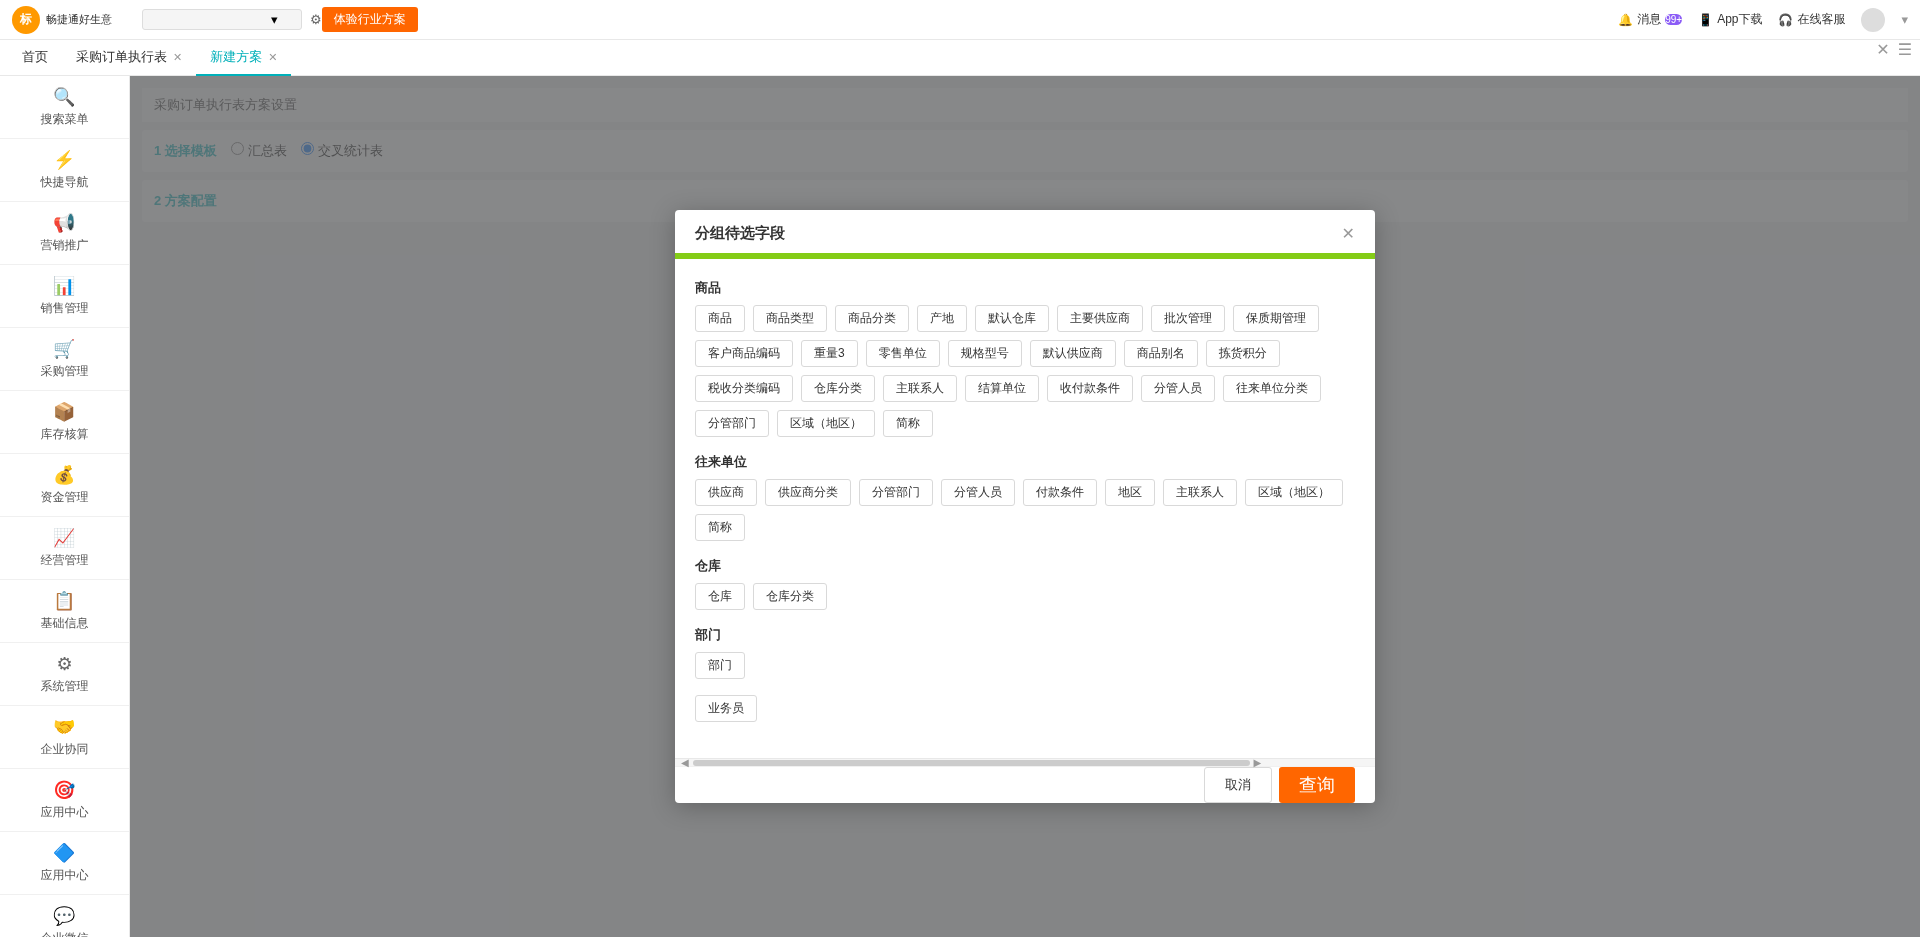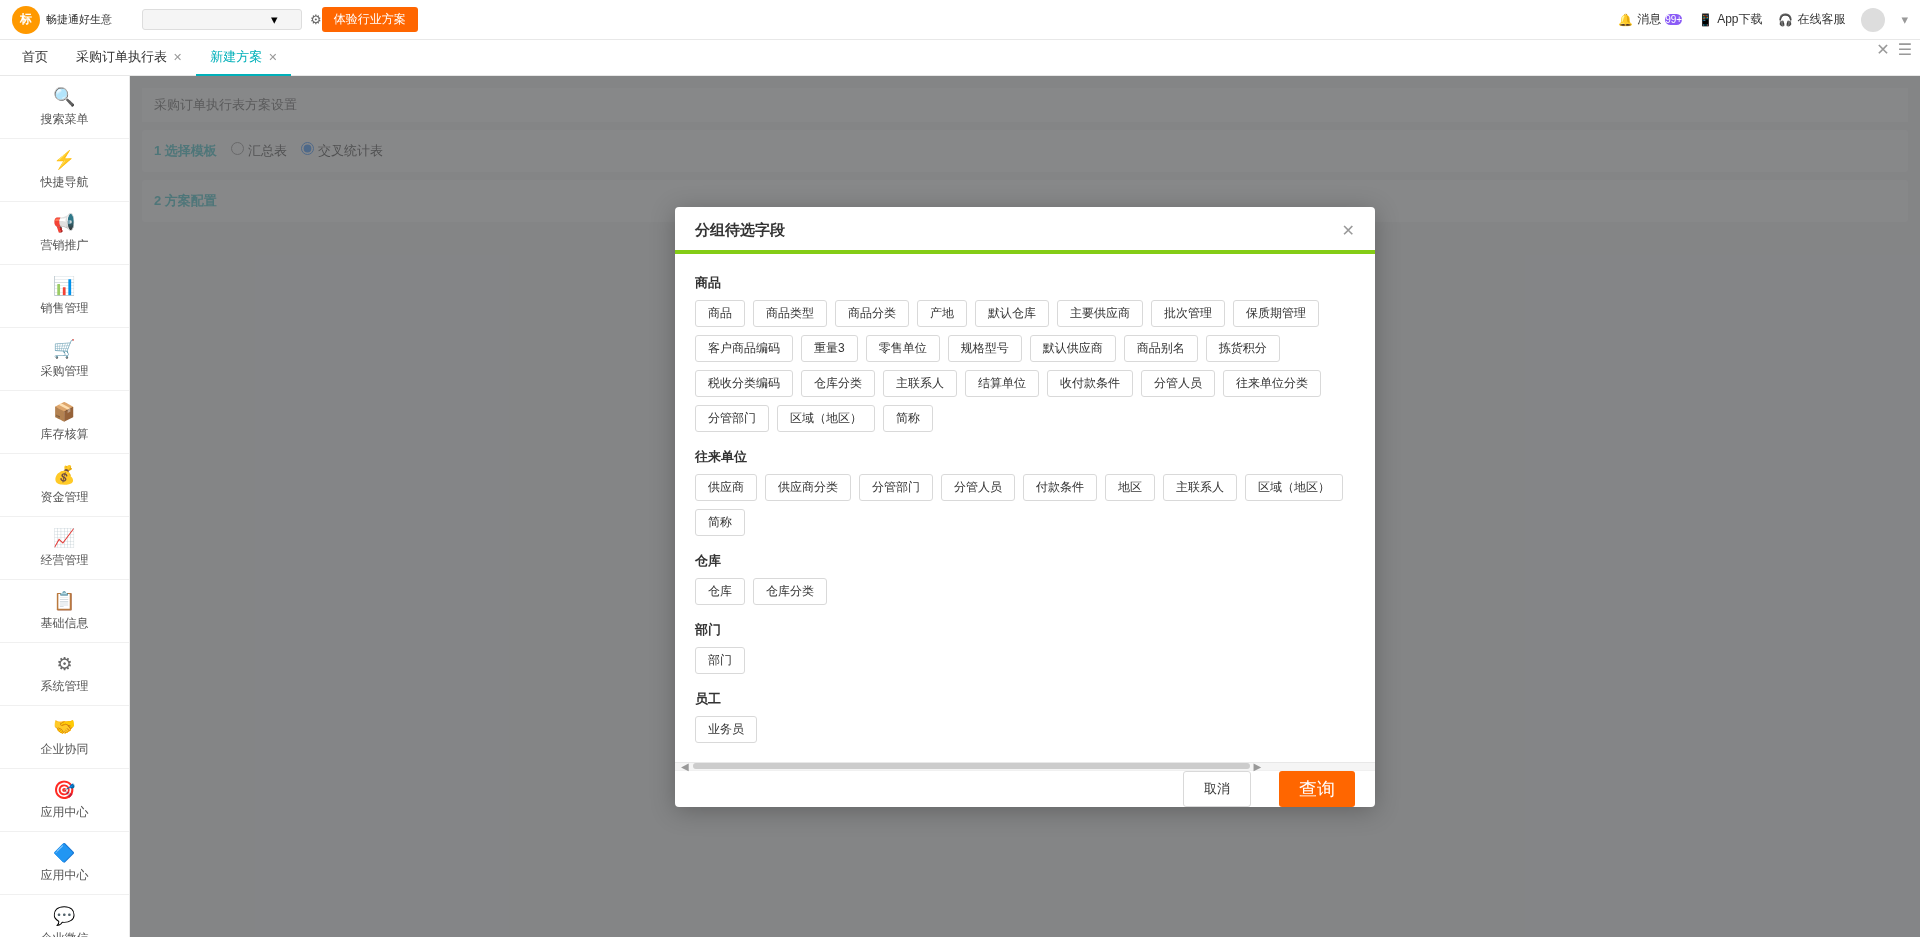--- a/index.html
+++ b/index.html
@@ -194,42 +194,42 @@
       display: flex;
       flex-direction: column;
       box-shadow: 0 4px 24px rgba(0,0,0,0.25);
       position: relative;
     }
     .modal-header {
       display: flex;
       align-items: center;
       justify-content: space-between;
       padding: 14px 20px 10px;
-      border-bottom: 4px solid #84cc16;
+      border-bottom: 6px solid #84cc16;
       flex-shrink: 0;
     }
     .modal-title {
       font-size: 15px;
       font-weight: bold;
       color: #333;
     }
     .modal-close {
       cursor: pointer;
       font-size: 16px;
       color: #999;
     }
     .modal-body {
       flex: 1;
       overflow-y: auto;
       padding: 20px 20px;
     }
     .modal-footer {
       display: flex;
       justify-content: flex-end;
-      gap: 28px;
+      gap: 7px;
       padding: 0 20px;
       border-top: 1px solid #f0f0f0;
       flex-shrink: 0;
     }
     .btn-cancel {
       background: #fff;
       border: 1px solid #d9d9d9;
       border-radius: 3px;
       padding: 6px 20px;
       cursor: pointer;
@@ -486,21 +486,20 @@
                 <div class="field-tag">仓库分类</div>
               </div>
             </div>
             <div class="field-section">
               <div class="field-section-title">部门</div>
               <div class="field-tags">
                 <div class="field-tag">部门</div>
               </div>
             </div>
             <div class="field-section">
-              <div class="field-section-title">员工</div>
               <div class="field-tags">
                 <div class="field-tag">业务员</div>
               </div>
             </div>
           </div>
         <div class="modal-scroll-track">
           <span class="scroll-arrow">◀</span>
           <div class="modal-scroll-bar"></div>
           <span class="scroll-arrow">▶</span>
         </div>

